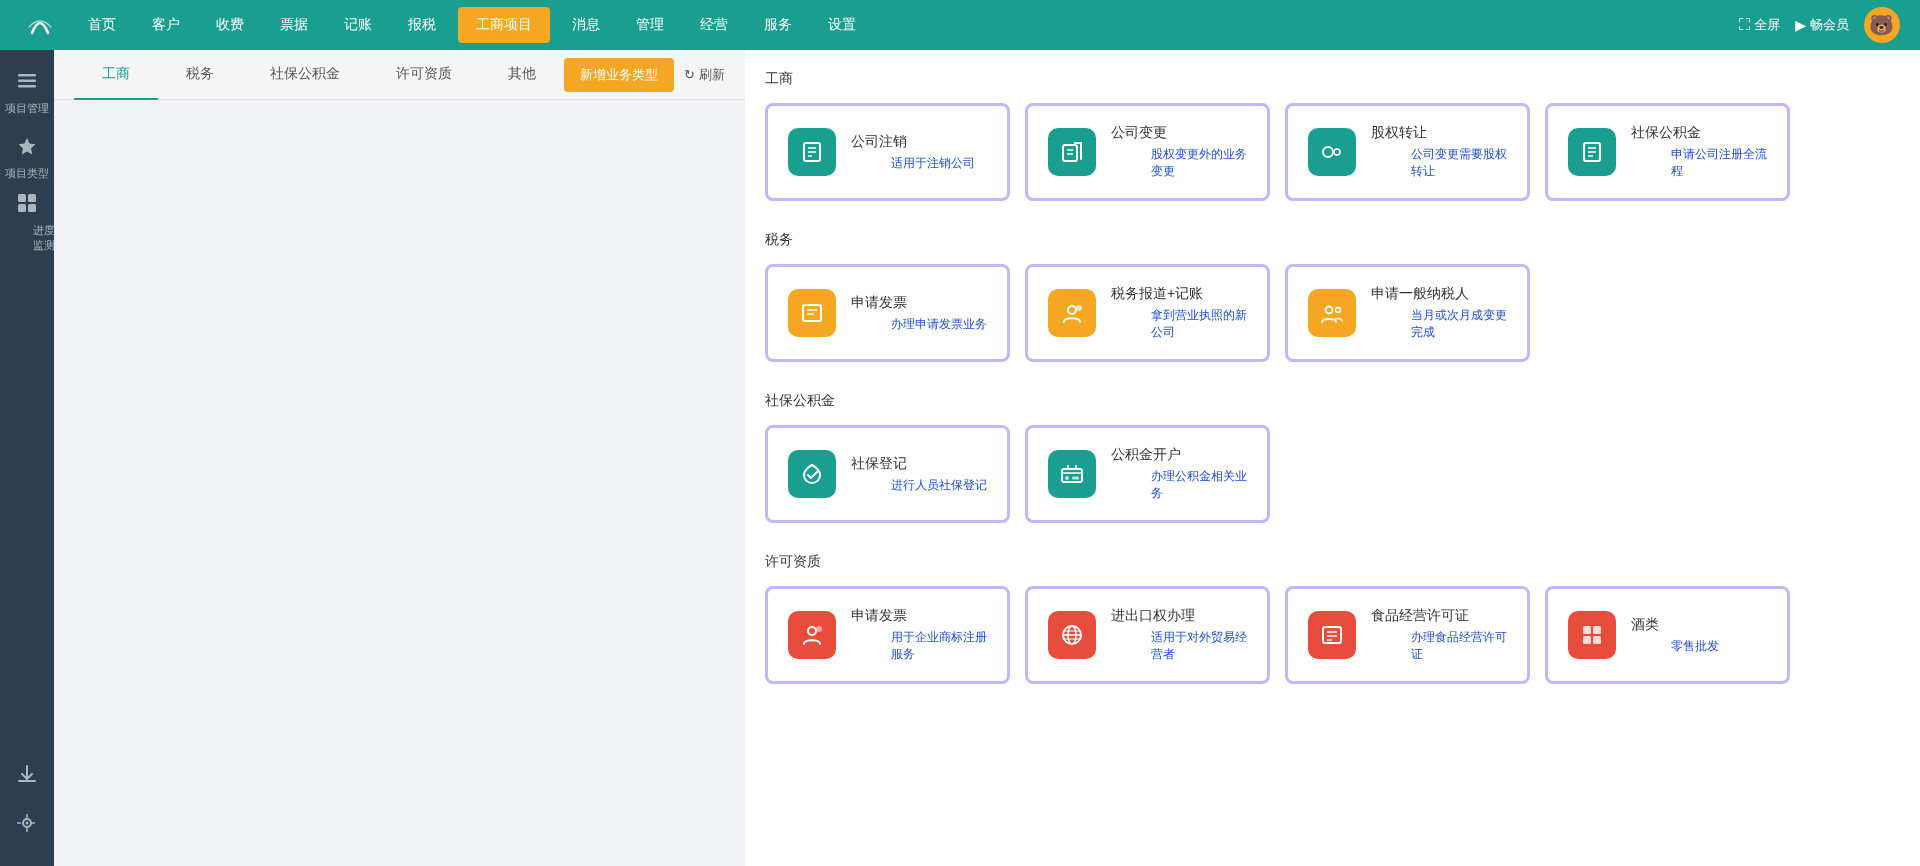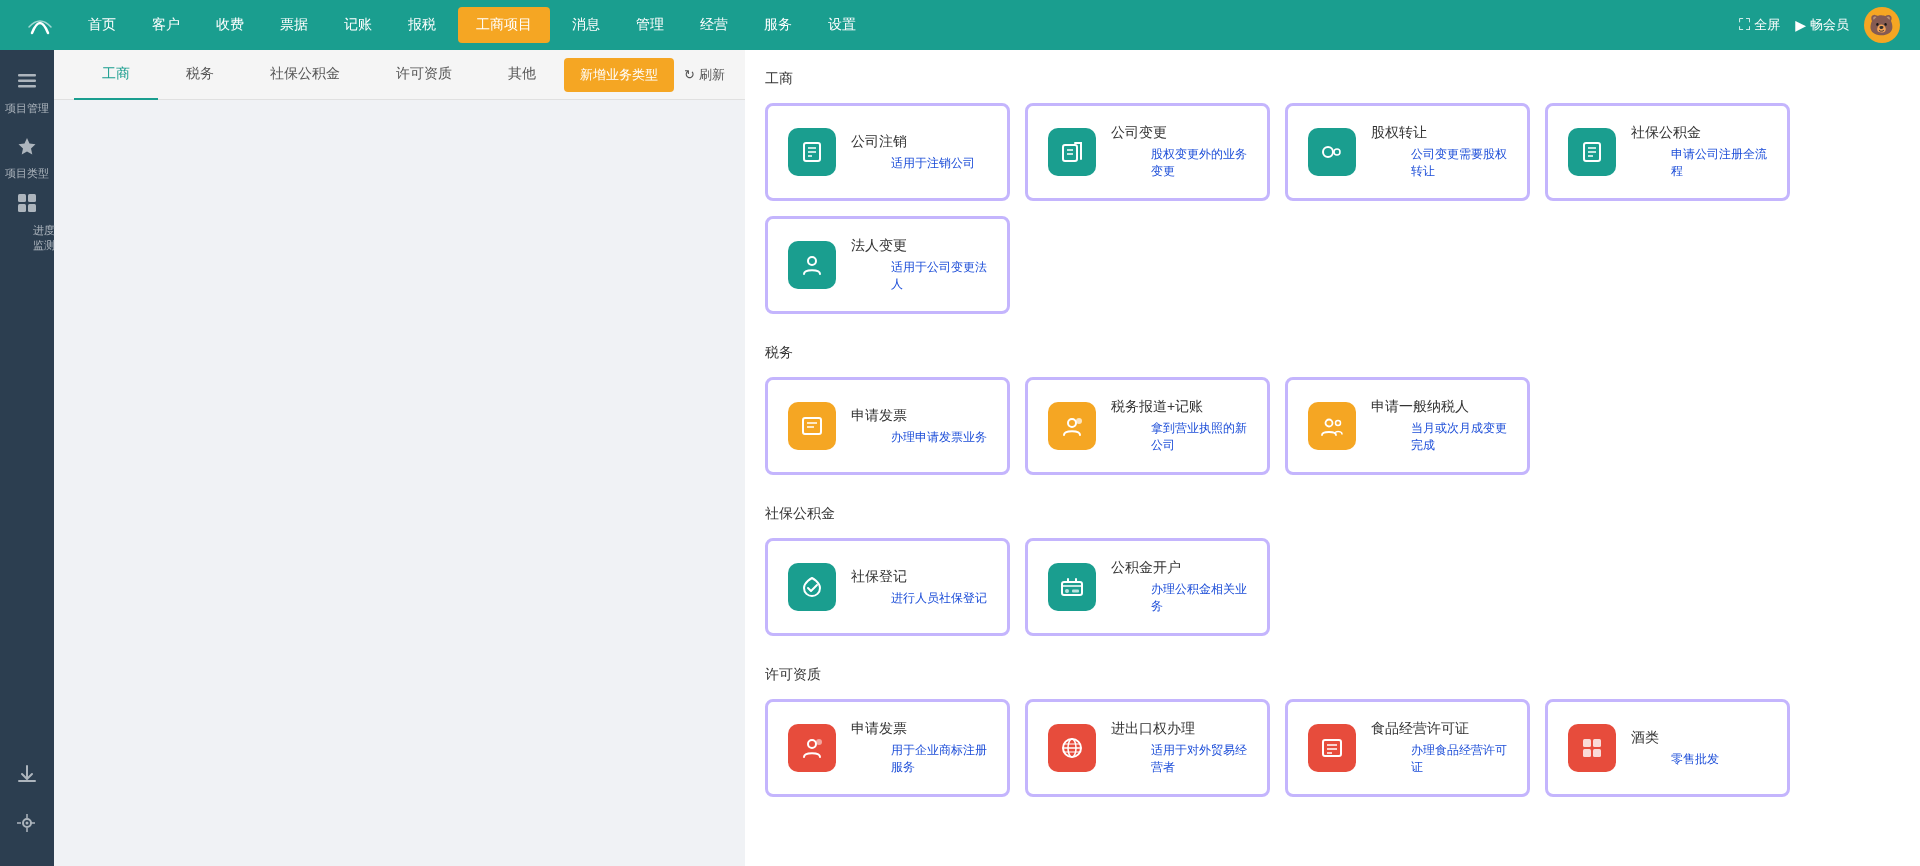--- a/index.html
+++ b/index.html
@@ -403,32 +403,20 @@
               <line x1="9" y1="9" x2="17" y2="9" stroke="white" stroke-width="1.5"></line>
               <line x1="9" y1="13" x2="17" y2="13" stroke="white" stroke-width="1.5"></line>
               <line x1="9" y1="17" x2="14" y2="17" stroke="white" stroke-width="1.5"></line>
             </svg>
           </div>
           <div class="card-info">
             <div class="card-title">社保公积金</div>
             <div class="card-desc">申请公司注册全流程</div>
           </div>
         </div>
-        <div class="card">
-          <div class="card-icon icon-teal">
-            <svg width="26" height="26" viewBox="0 0 26 26" fill="none">
-              <circle cx="13" cy="9" r="4" stroke="white" stroke-width="2"></circle>
-              <path d="M5 22 C5 17 21 17 21 22" stroke="white" stroke-width="2" stroke-linecap="round"></path>
-            </svg>
-          </div>
-          <div class="card-info">
-            <div class="card-title">法人变更</div>
-            <div class="card-desc">适用于公司变更法人</div>
-          </div>
-        </div>
       </div>
 
       <div class="section-title">税务</div>
       <div class="cards-grid">
         <div class="card">
           <div class="card-icon icon-orange">
             <svg width="26" height="26" viewBox="0 0 26 26" fill="none">
               <rect x="4" y="5" width="18" height="16" rx="2" stroke="white" stroke-width="2"></rect>
               <line x1="8" y1="10" x2="18" y2="10" stroke="white" stroke-width="1.5"></line>
               <line x1="8" y1="14" x2="15" y2="14" stroke="white" stroke-width="1.5"></line>

